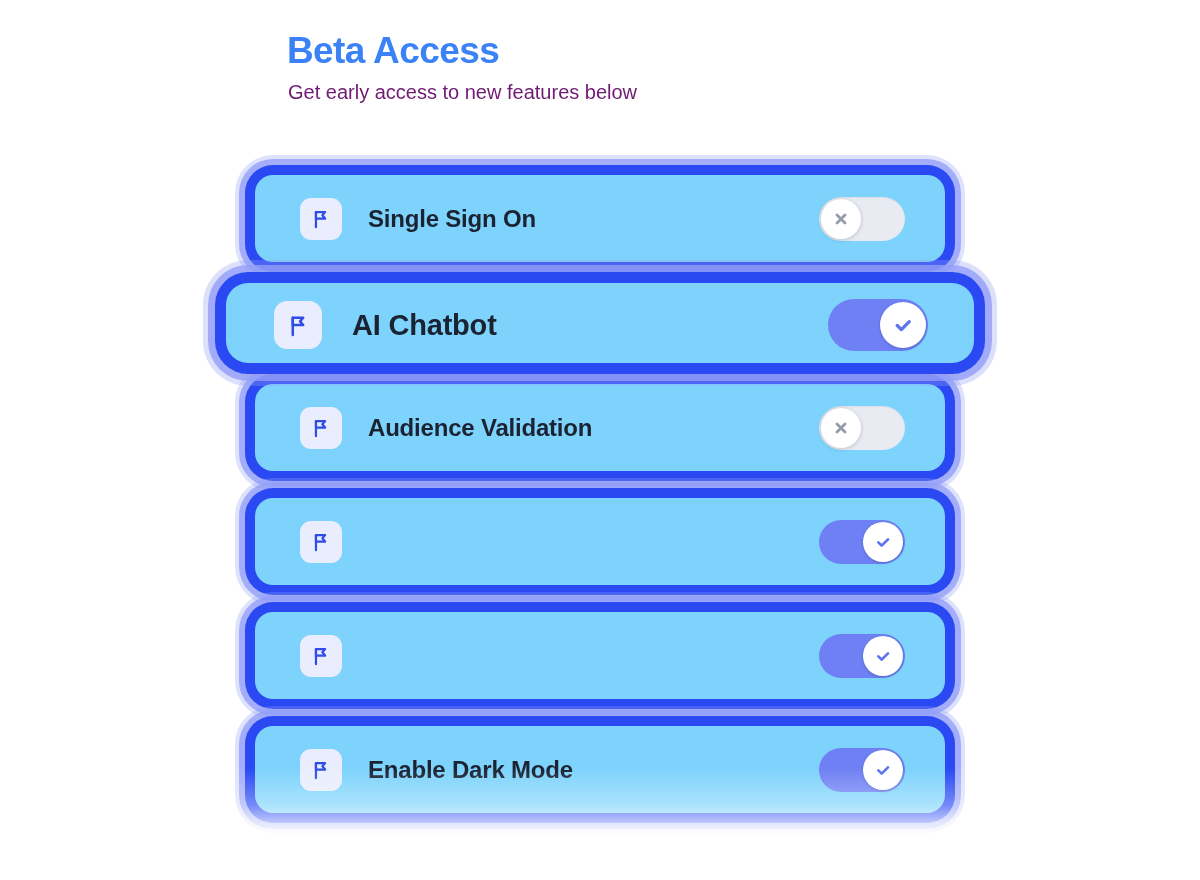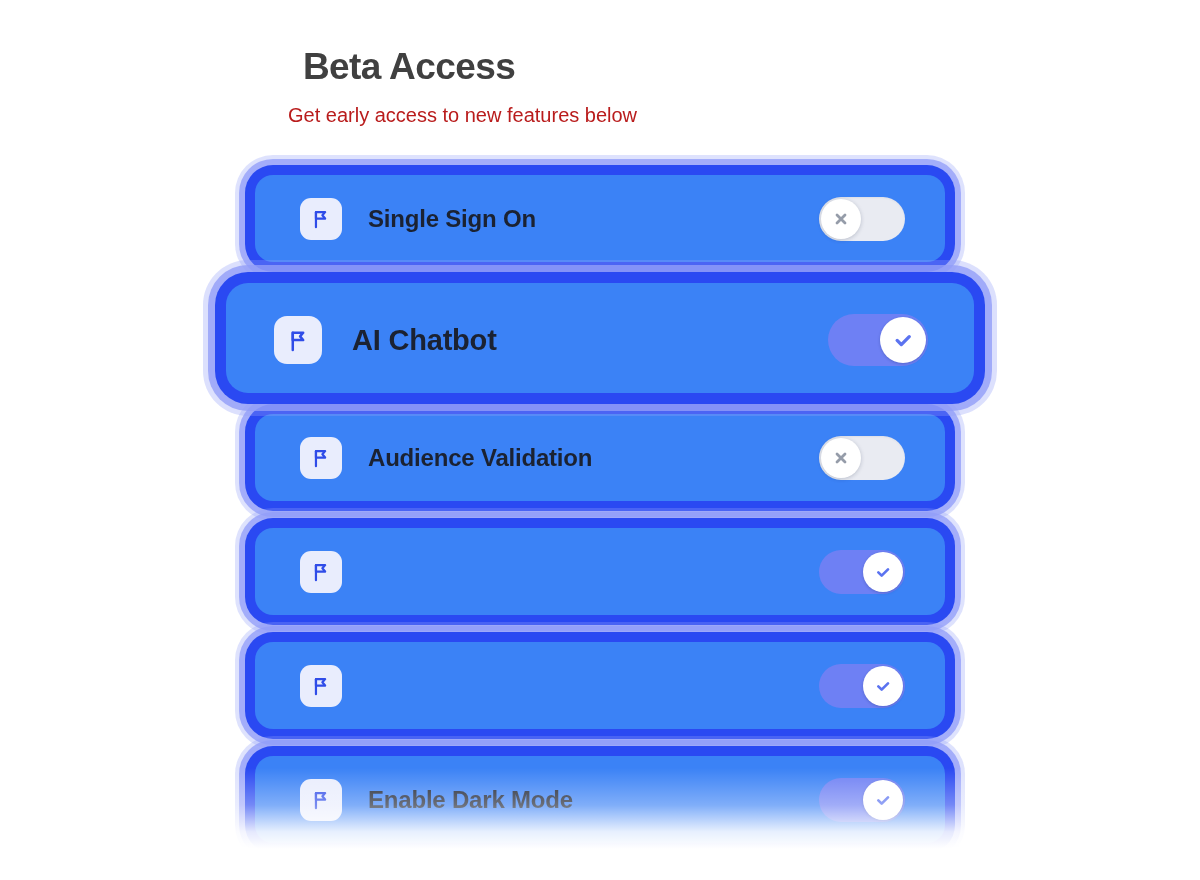--- a/index.html
+++ b/index.html
@@ -2,33 +2,33 @@
 <html><head>
 <meta charset="utf-8">
 <style>
   html,body{margin:0;padding:0;background:#ffffff;}
   .page{
     position:relative;width:1200px;height:880px;background:#ffffff;
     overflow:hidden;font-family:"Liberation Sans",sans-serif;
   }
   
   .hdr{position:absolute;left:287px;top:30px;}
-  .hdr h1{margin:16px;font-size:37px;font-weight:700;color:#404040;letter-spacing:-0.6px;}
-  .hdr p{margin:9px 0 0 1px;font-size:20px;font-weight:500;color:#b91c1c;}
+  .hdr h1{margin:0;font-size:37px;font-weight:700;color:#3b82f6;letter-spacing:-0.6px;}
+  .hdr p{margin:9px 0 0 1px;font-size:20px;font-weight:500;color:#701a75;}
   
   .stack{position:absolute;left:255px;top:175px;width:690px;display:flex;flex-direction:column;}
   .row{
-    position:relative;z-index:1;height:87px;background:#3b82f6;border-radius:18px;
+    position:relative;z-index:1;height:87px;background:#7dd3fc;border-radius:18px;
     display:flex;align-items:center;gap:26px;padding:0 40px 0 45px;box-sizing:border-box;
     box-shadow:0 0 0 10px #2a49f2, 0 0 0 16px rgba(146,158,248,0.78), 0 0 0 20px rgba(146,158,248,0.30);
   }
   .row.g-sm{margin-bottom:21px;}
   .row.g-lg{margin-bottom:27px;}
   .row.focused{
-    z-index:3;height:110px;margin-left:-29px;margin-right:-29px;border-radius:22px;
+    z-index:3;height:80px;margin-left:-29px;margin-right:-29px;border-radius:22px;
     padding:4px 46px 0 48px;gap:30px;
     box-shadow:0 0 0 11px #2a49f2, 0 0 0 18px rgba(146,158,248,0.80), 0 0 0 23px rgba(146,158,248,0.32);
   }
   
   .tile{
     flex:0 0 auto;width:42px;height:42px;border-radius:11px;background:#e9edfd;
     display:flex;align-items:center;justify-content:center;color:#2f4ce8;
   }
   .focused .tile{width:48px;height:48px;border-radius:13px;}
   .tile svg{width:22px;height:22px;}

